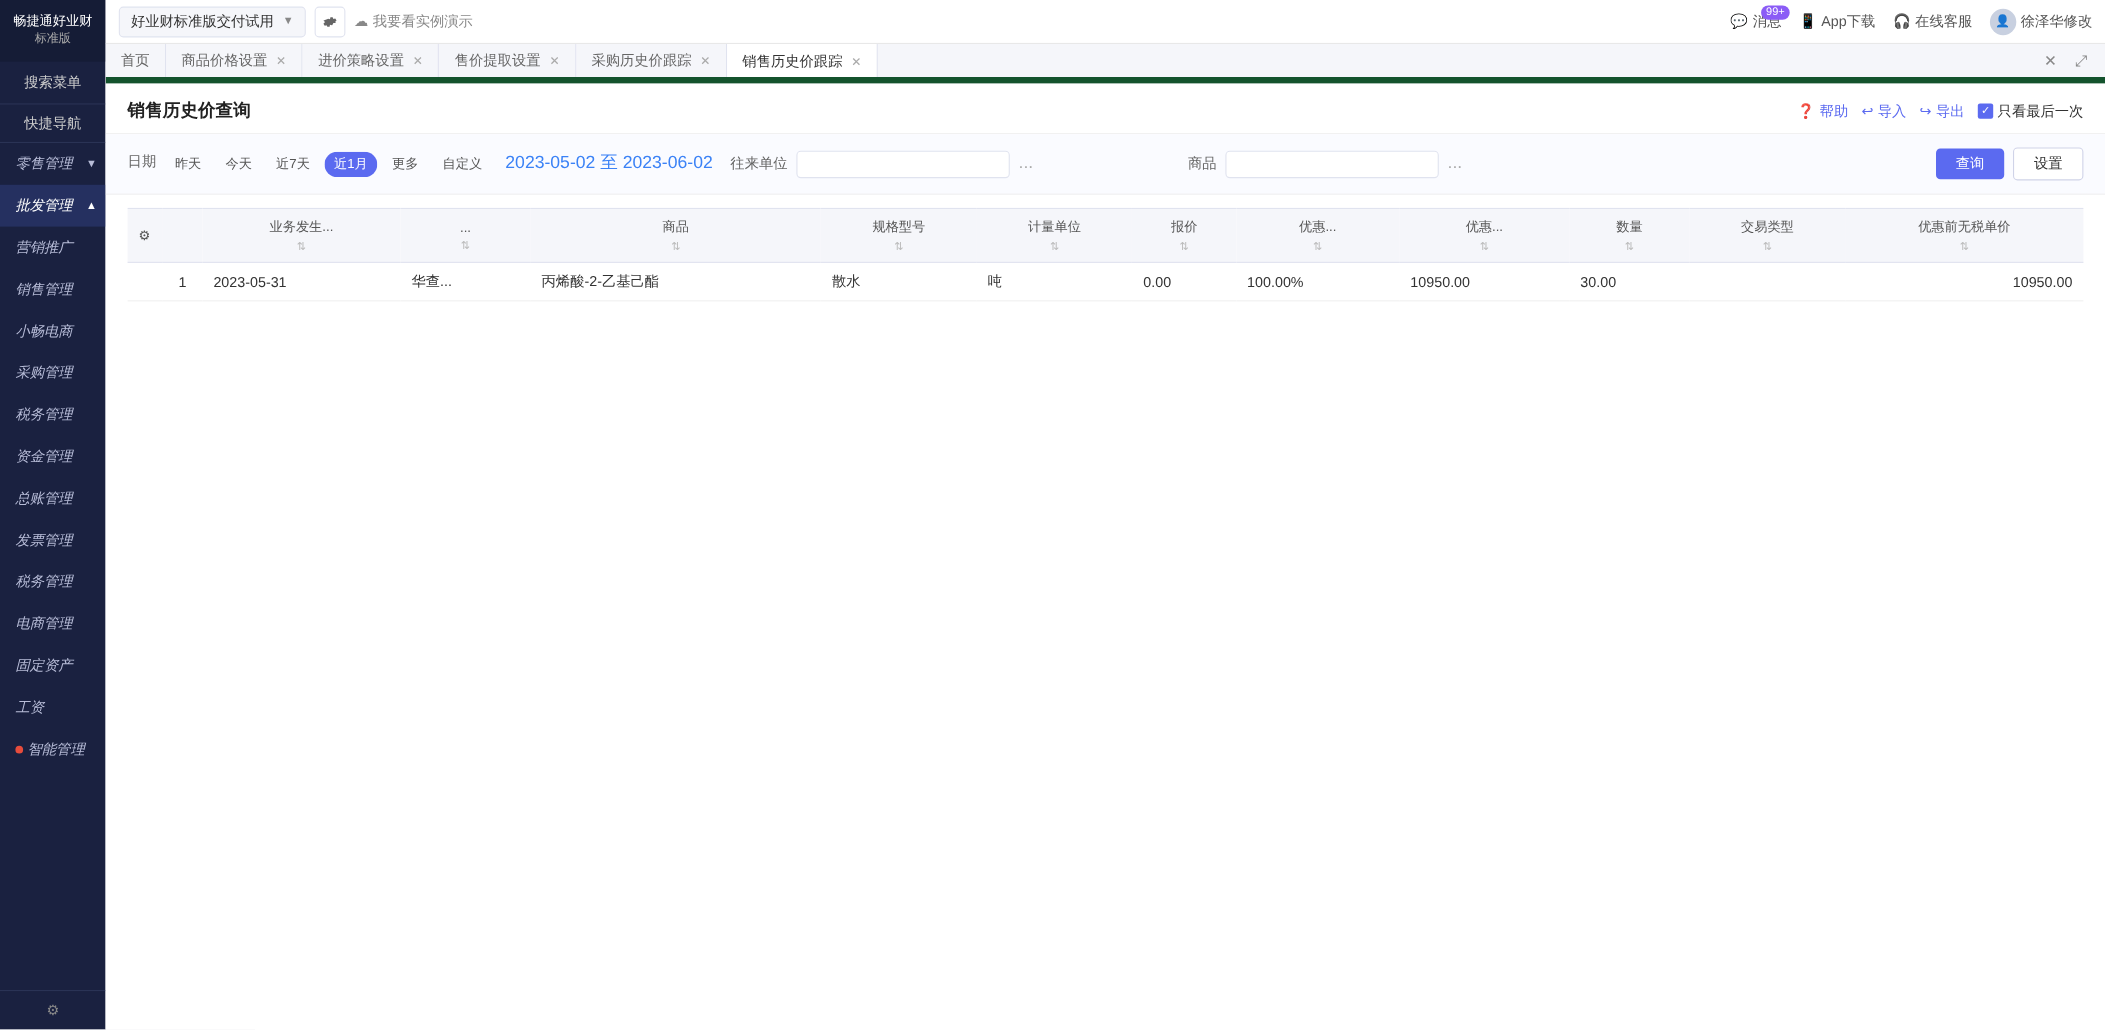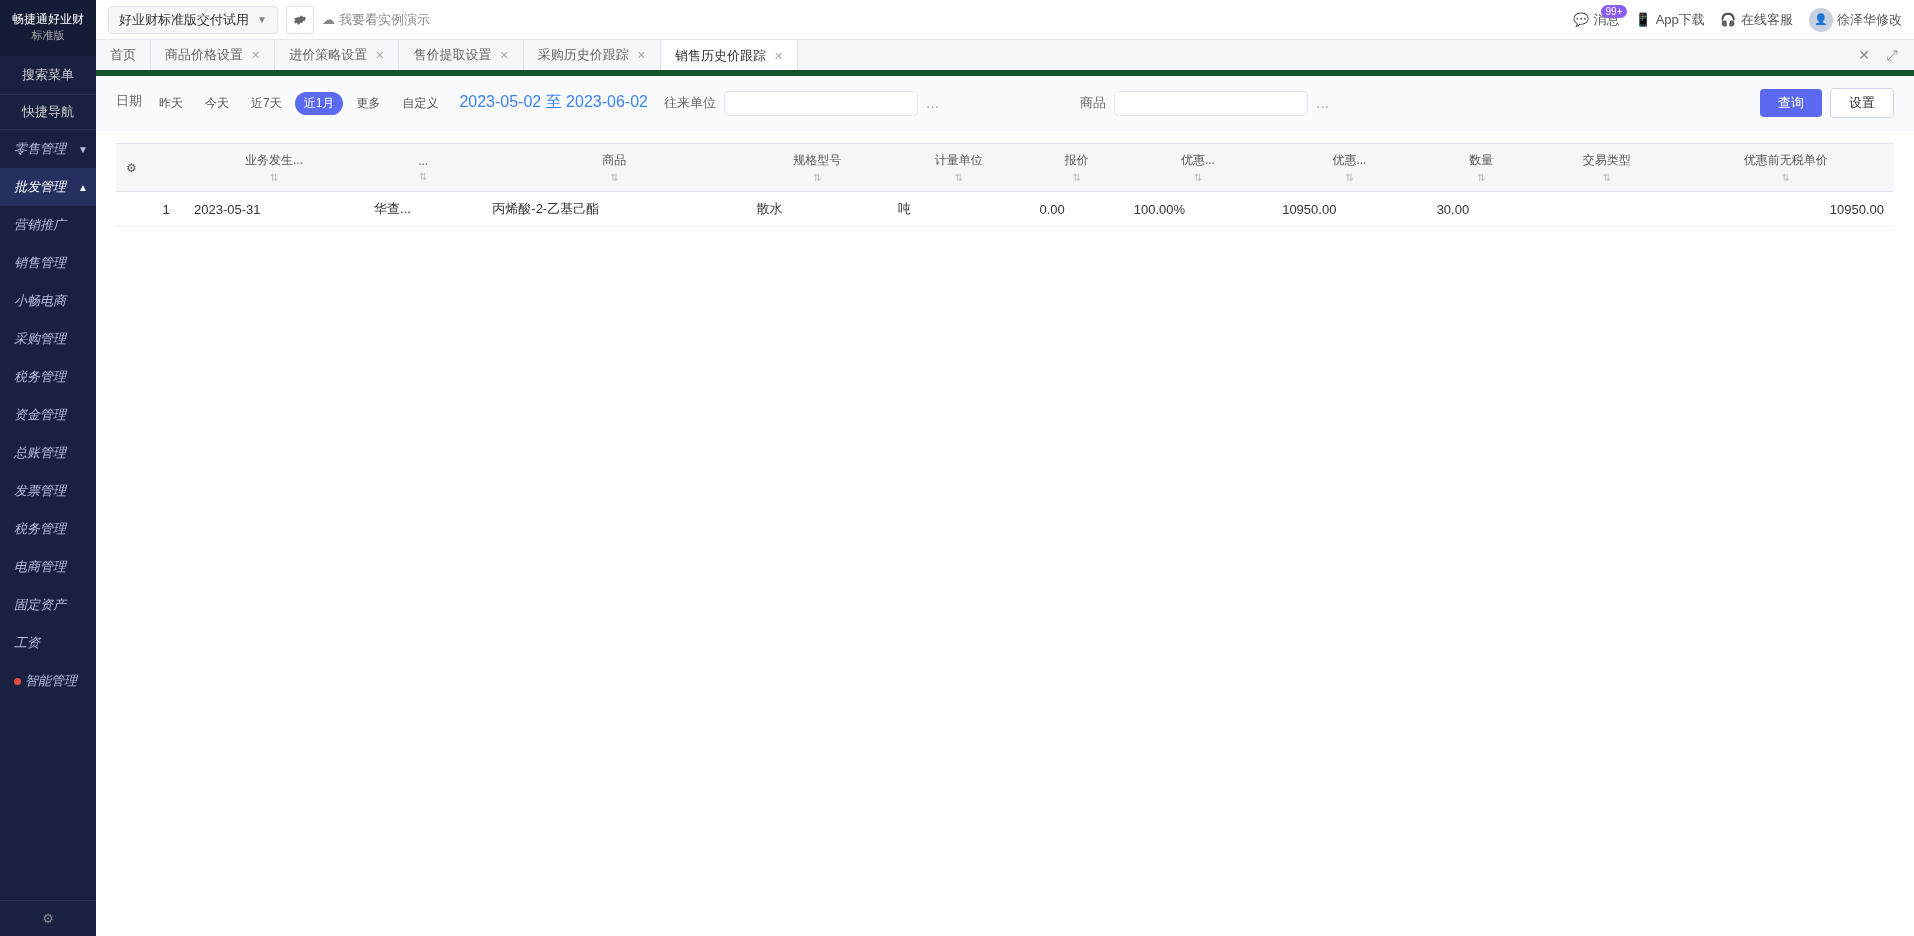--- a/index.html
+++ b/index.html
@@ -211,20 +211,41 @@
       <span class="tab-close">✕</span>
     </div>
     <div class="tabs-controls">
       <div class="tabs-ctrl-btn">✕</div>
       <div class="tabs-ctrl-btn">⤢</div>
     </div>
   </div>
 
   <div class="page-area">
 
+    <div class="page-header">
+      <div class="page-title">销售历史价查询</div>
+      <div class="page-header-actions">
+        <div class="header-action-btn">
+          <span>❓</span>
+          <span>帮助</span>
+        </div>
+        <div class="header-action-btn">
+          <span>↩</span>
+          <span>导入</span>
+        </div>
+        <div class="header-action-btn">
+          <span>↪</span>
+          <span>导出</span>
+        </div>
+        <label class="only-last-checkbox">
+          <div class="checkbox-box">✓</div>
+          <span>只看最后一次</span>
+        </label>
+      </div>
+    </div>
 
     <div class="filter-area">
       <div class="filter-group">
         <span class="filter-label">日期</span>
         <div class="date-btns">
           <span class="date-btn">昨天</span>
           <span class="date-btn">今天</span>
           <span class="date-btn">近7天</span>
           <span class="date-btn active">近1月</span>
           <span class="date-btn">更多</span>

